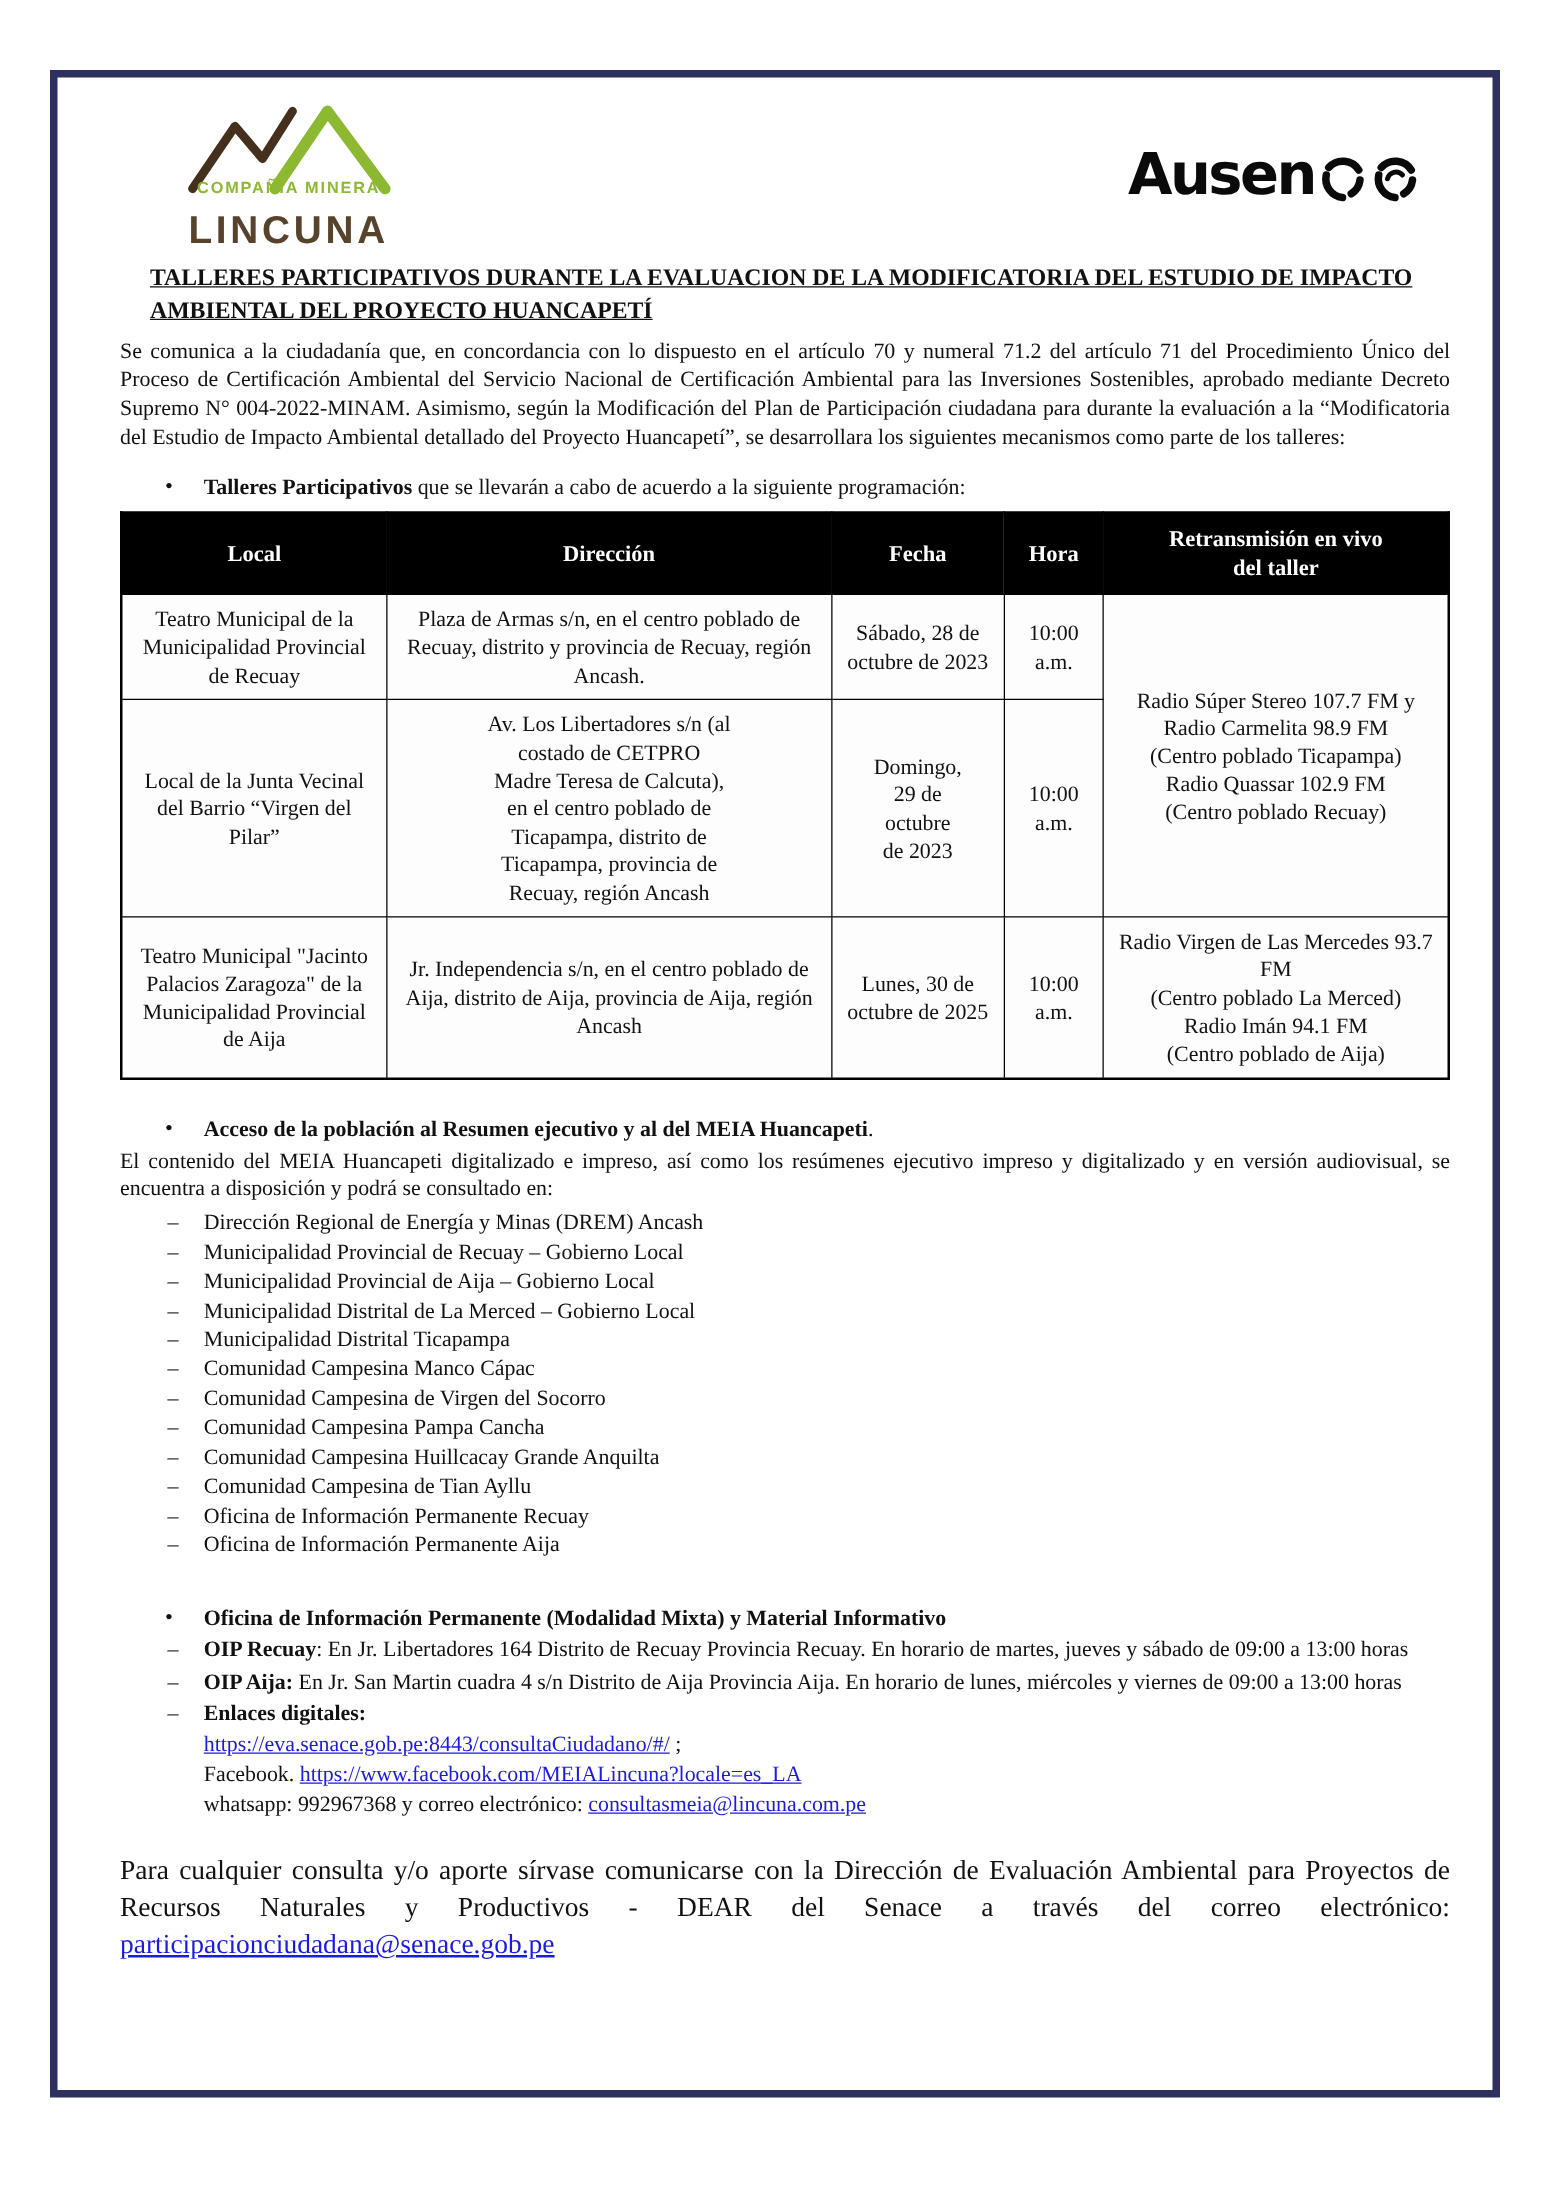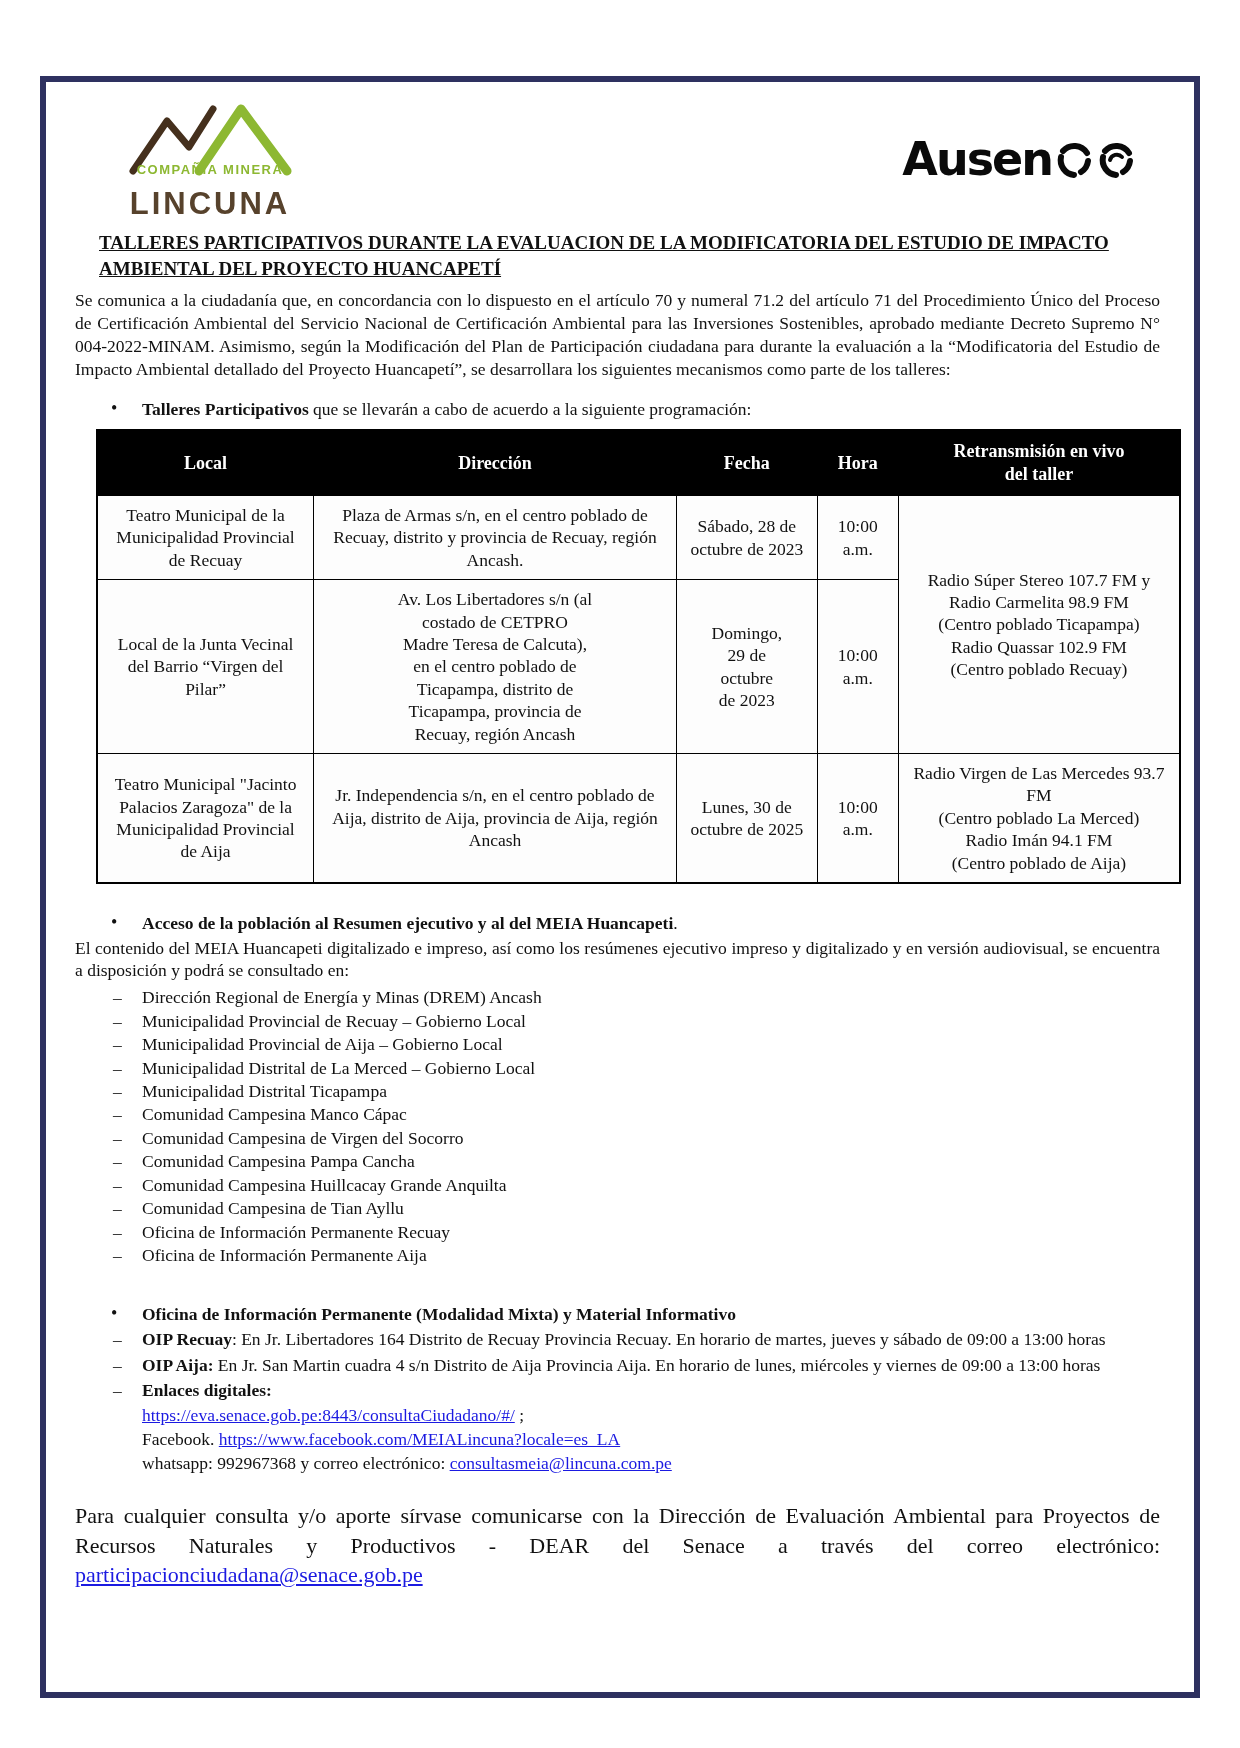--- a/index.html
+++ b/index.html
@@ -4,45 +4,45 @@
 <style>
   :root{
     --border:#2e3160; --link:#1b1ae1; --ink:#111;
     --lincuna-brown:#57422c; --lincuna-green:#8db832;
     --thead-bg:#000000; --thead-text:#ffffff;
   }
   *{box-sizing:border-box;margin:0;padding:0;}
   html,body{background:#ffffff;}
   body{width:1240px;height:1748px;position:relative;font-family:"Liberation Serif","DejaVu Serif",serif;color:var(--ink);}
   .sheet{
-    position:absolute;left:40px;top:76px;width:1160px;height:1622px;
+    position:absolute;left:40px;top:56px;width:1160px;height:1622px;
     border:6px solid var(--border);background:#fff;
-    padding:16px 34px 20px 29px;overflow:hidden;
+    padding:16px 34px 20px 50px;overflow:hidden;
   }
   
   .hdr{display:flex;justify-content:space-between;align-items:center;padding:4px 10px 0 40px;height:118px;}
   .lincuna{display:flex;flex-direction:column;align-items:center;line-height:1;}
   .lincuna svg{display:block;}
   .lincuna .tagline{font-family:"Liberation Sans",sans-serif;font-weight:bold;font-size:13px;letter-spacing:1.5px;color:var(--lincuna-green);margin-top:-14px;}
   .lincuna .name{font-family:"Liberation Sans",sans-serif;font-weight:bold;font-size:31px;letter-spacing:3px;color:var(--lincuna-brown);margin-top:12px;}
-  .ausenco{display:flex;align-items:flex-start;gap:2px;margin-right:14px;}
+  .ausenco{display:flex;align-items:center;gap:2px;margin-right:14px;}
   .ausenco .word{font-family:"DejaVu Sans","Liberation Sans",sans-serif;font-weight:bold;font-size:46px;letter-spacing:-2px;color:#0a0a0a;}
   .ausenco svg{margin-top:8px;}
   
   .title{
     text-align:left;font-weight:bold;font-size:19px;line-height:1.35;
     text-decoration:underline;margin:14px 24px 6px 24px;
   }
   .intro{font-size:17.5px;line-height:1.3;text-align:justify;margin-top:8px;}
   
   .bullet-line{position:relative;padding-left:67px;margin-top:18px;font-size:17.5px;line-height:1.3;}
   .bullet-line .dot{position:absolute;left:36px;top:-1px;font-size:18px;}
   .b{font-weight:bold;}
   
-  table.sched{width:100%;border-collapse:collapse;margin-top:8px;border:2px solid #000;margin-left:21px;}
+  table.sched{width:100%;border-collapse:collapse;margin-top:8px;border:2px solid #000;}
   table.sched th,table.sched td{border:1.5px solid #000;font-size:17.5px;line-height:1.28;text-align:center;vertical-align:middle;padding:8px 10px;white-space:pre-line;}
   table.sched th{background:var(--thead-bg);color:var(--thead-text);font-weight:bold;font-size:18px;padding:9px 6px;}
   table.sched td{background:#fdfdfd;}
   
   .para{font-size:17.5px;line-height:1.3;text-align:justify;margin-top:2px;}
   ul.dash{list-style:none;margin-top:4px;}
   ul.dash li{position:relative;padding-left:67px;font-size:17.5px;line-height:1.34;}
   ul.dash li .dash-glyph{position:absolute;left:38px;top:0;}
   
   .oip-item{position:relative;padding-left:67px;font-size:17.5px;line-height:1.34;margin-top:2px;}

